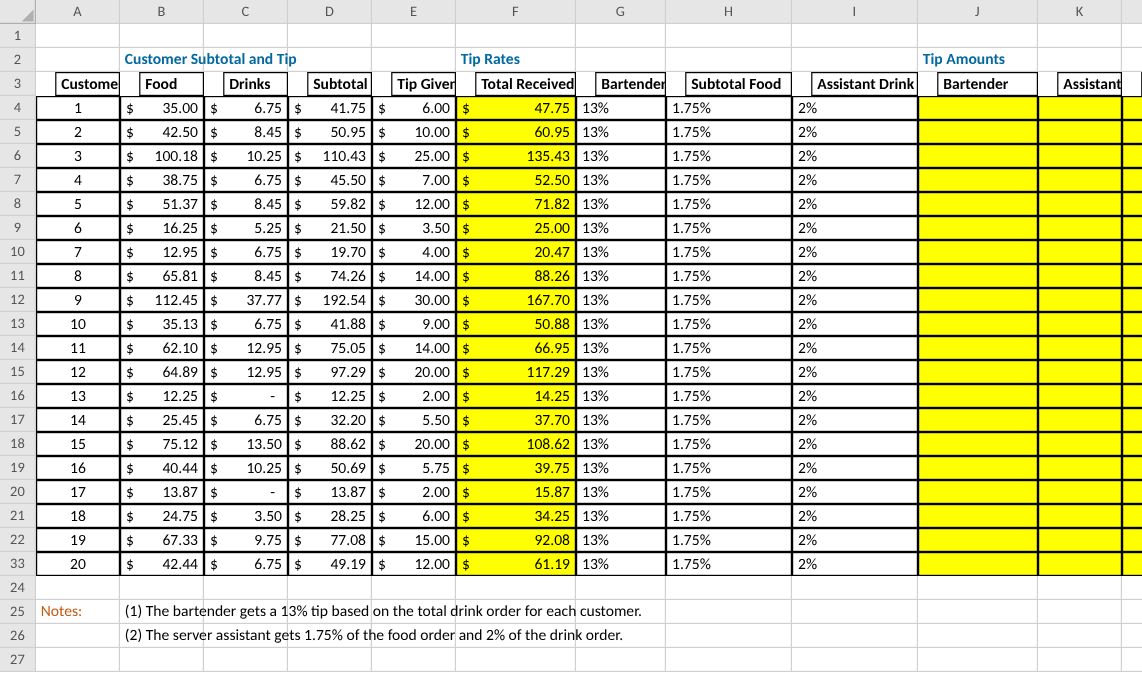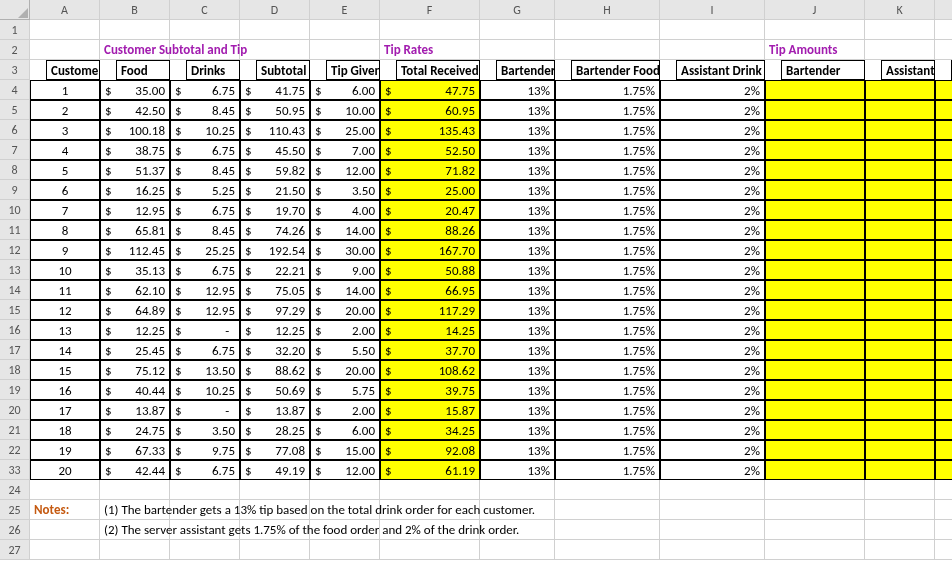--- a/index.html
+++ b/index.html
@@ -45,45 +45,45 @@
     height: 20px;
     line-height: 17px;
     overflow: hidden;
     white-space: nowrap;
     position: relative;
   }
   .cell.empty {
     
   }
   .title1, .title2, .title3 {
-    color: #a21caf;
+    color: #0369a1;
     font-weight: bold;
   }
   .colhdr {
     font-weight: bold;
     border: 1px solid #000 !important;
     margin-left: 16px;
   }
   .bordered {
     border: 1px solid #000 !important;
   }
   .center { text-align: center; }
-  .right { text-align: right; }
+  .right { }
   .money {
     display: flex;
     justify-content: space-between;
   }
   .money .sym { }
   .money .val { }
   .yellow {
     background: #ffff00;
   }
   .note-lbl {
     color: #c55a11;
-    font-weight: bold;
+    font-weight: normal;
   }
   .overflow {
     overflow: visible;
     z-index: 1;
   }
   .corner {
     background: #e6e6e6;
     border-right: 1px solid #b0b0b0;
     border-bottom: 1px solid #b0b0b0;
     position: relative;
@@ -143,21 +143,21 @@
     <div class="cell empty"></div>
     <div class="cell empty"></div>
     <div class="rowhdr">3</div>
     <div class="cell colhdr">Customer</div>
     <div class="cell colhdr">Food</div>
     <div class="cell colhdr">Drinks</div>
     <div class="cell colhdr">Subtotal</div>
     <div class="cell colhdr">Tip Given</div>
     <div class="cell colhdr">Total Received</div>
     <div class="cell colhdr">Bartender</div>
-    <div class="cell colhdr">Bartender Food</div>
+    <div class="cell colhdr">Subtotal Food</div>
     <div class="cell colhdr">Assistant Drink</div>
     <div class="cell colhdr">Bartender</div>
     <div class="cell colhdr">Assistant</div>
     <div class="cell colhdr">My Net Tip</div>
     <div class="rowhdr">4</div>
     <div class="cell bordered center">1</div>
     <div class="cell bordered">
       <span class="money">
         <span class="sym">$</span>
         <span class="val">35.00</span>
@@ -463,21 +463,21 @@
     <div class="cell bordered center">9</div>
     <div class="cell bordered">
       <span class="money">
         <span class="sym">$</span>
         <span class="val">112.45</span>
       </span>
     </div>
     <div class="cell bordered">
       <span class="money">
         <span class="sym">$</span>
-        <span class="val">25.25</span>
+        <span class="val">37.77</span>
       </span>
     </div>
     <div class="cell bordered">
       <span class="money">
         <span class="sym">$</span>
         <span class="val">192.54</span>
       </span>
     </div>
     <div class="cell bordered">
       <span class="money">
@@ -507,21 +507,21 @@
     </div>
     <div class="cell bordered">
       <span class="money">
         <span class="sym">$</span>
         <span class="val">6.75</span>
       </span>
     </div>
     <div class="cell bordered">
       <span class="money">
         <span class="sym">$</span>
-        <span class="val">22.21</span>
+        <span class="val">41.88</span>
       </span>
     </div>
     <div class="cell bordered">
       <span class="money">
         <span class="sym">$</span>
         <span class="val">9.00</span>
       </span>
     </div>
     <div class="cell bordered yellow">
       <span class="money">

